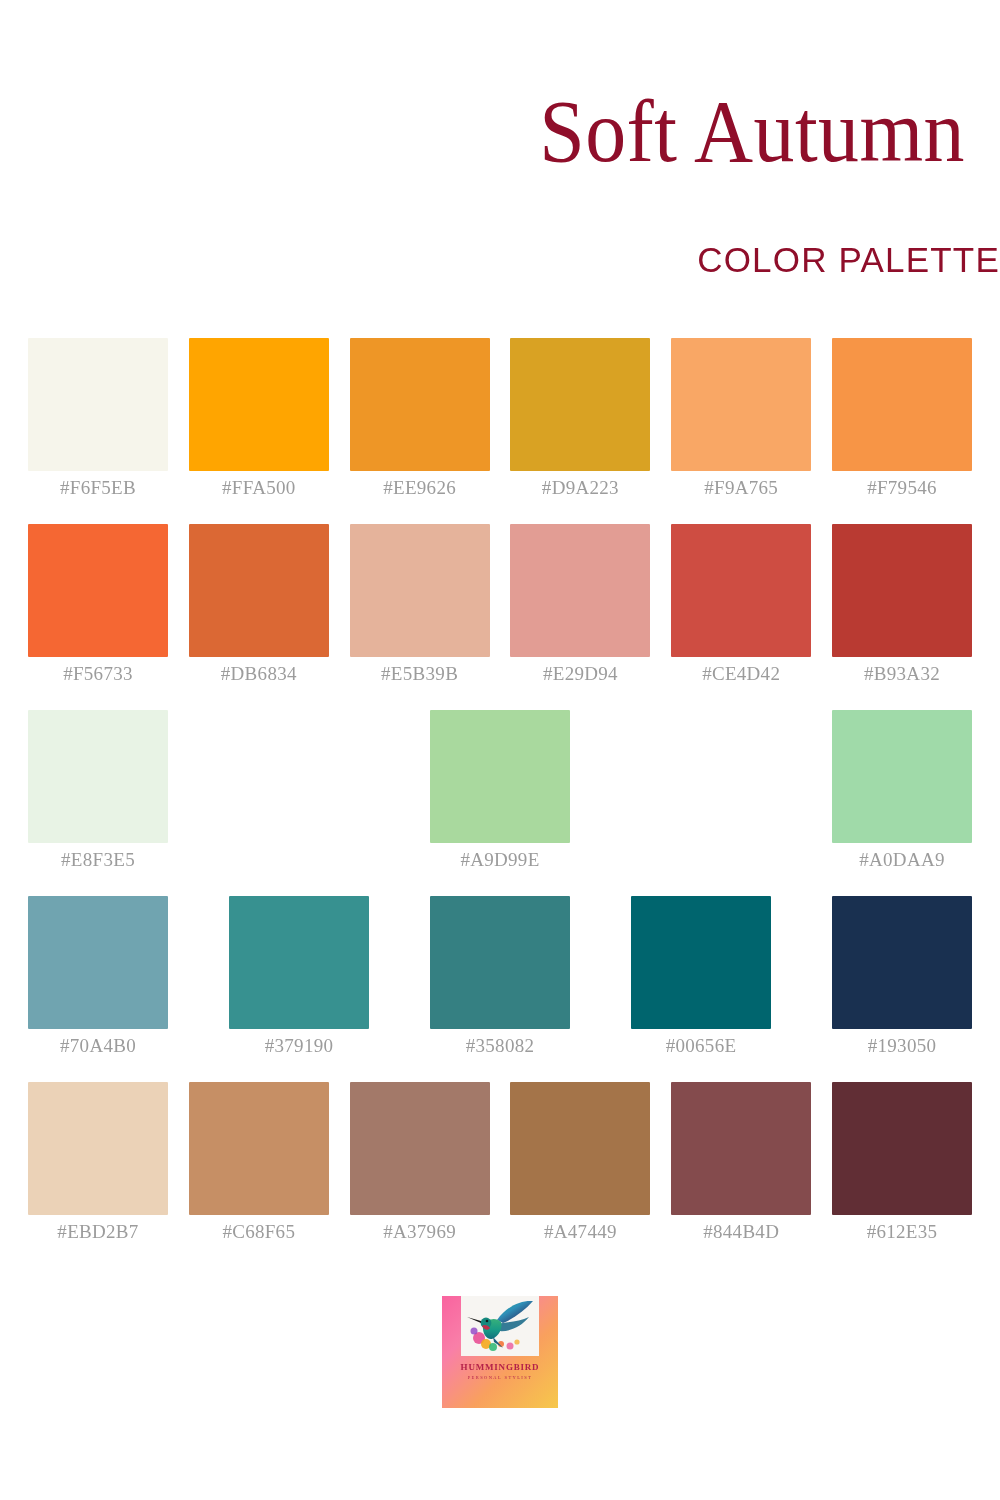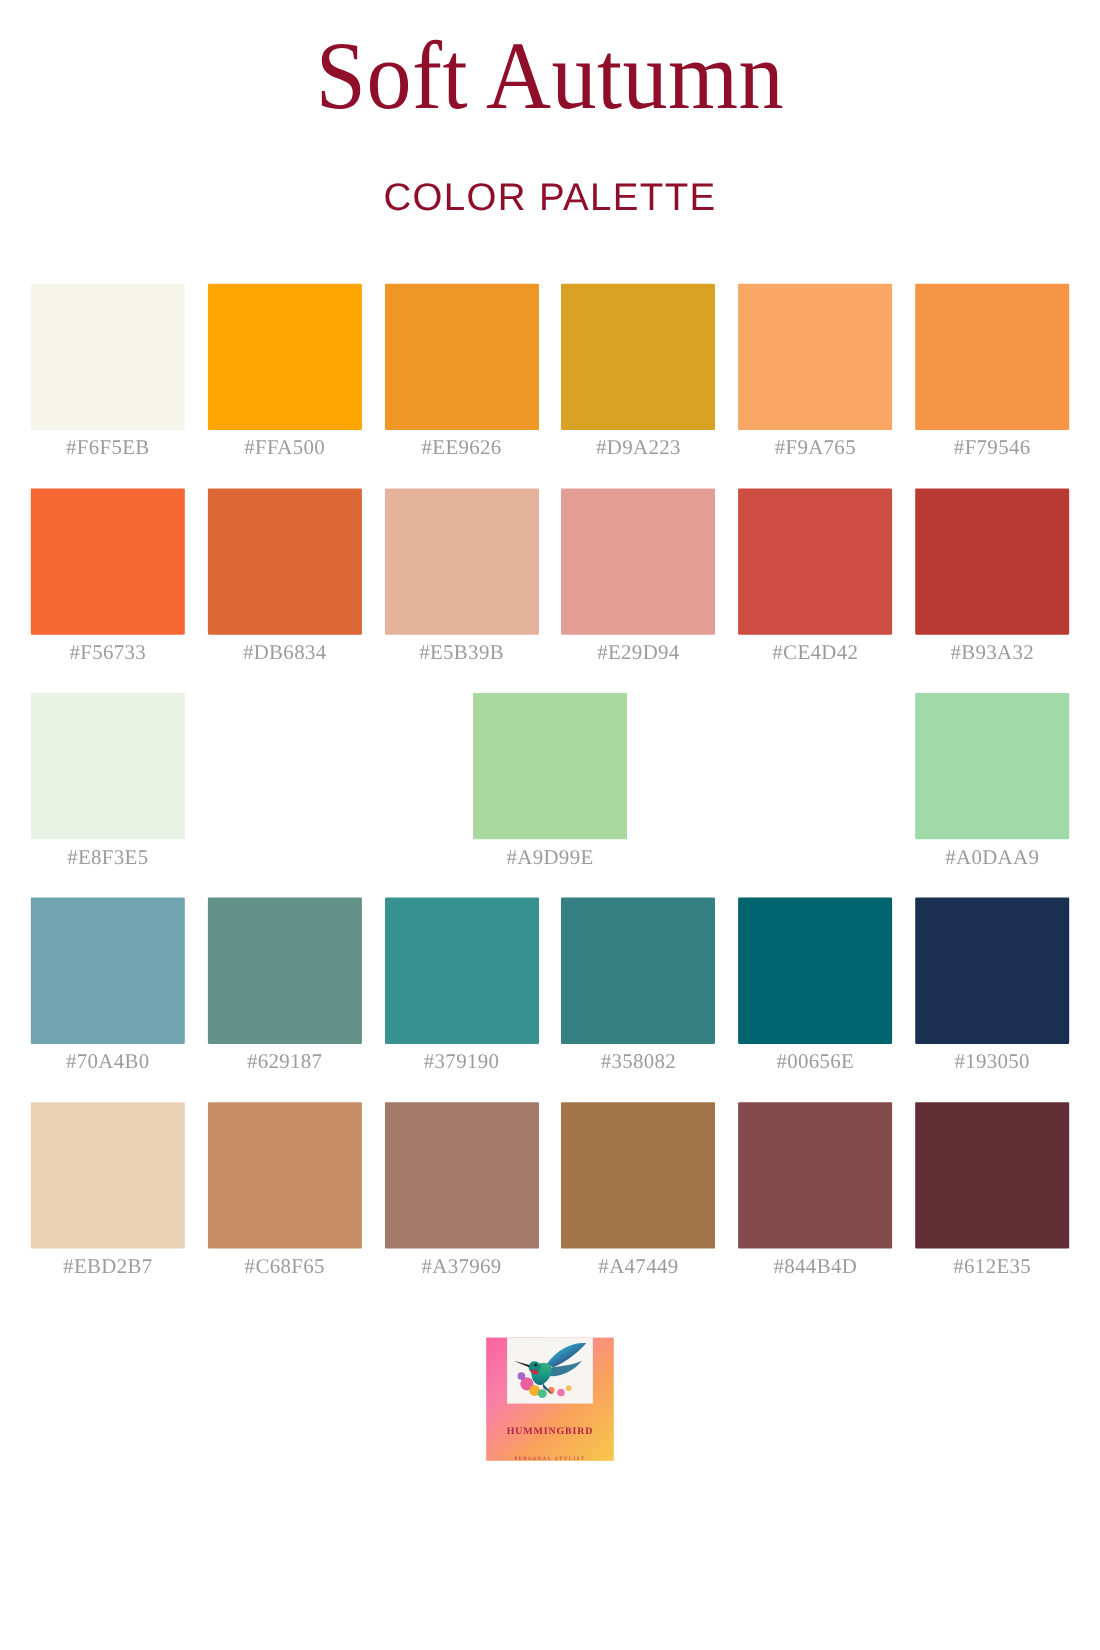--- a/index.html
+++ b/index.html
@@ -21,36 +21,36 @@
     height: 1500px;
     display: flex;
     flex-direction: column;
     align-items: center;
     background: #FFFFFF;
   }
 
   
   .header {
     width: 100%;
-    text-align: center;
-    padding-top: 26px;
+    text-align: right;
+    padding-top: 88px;
   }
 
   .title {
     font-family: "Liberation Serif", serif;
     font-size: 88px;
     line-height: 1.0;
     letter-spacing: 0.5px;
     color: #8F0E2A;
     font-weight: 400;
     transform: scaleX(0.93);
   }
 
   .subtitle {
-    margin-top: 46px;
+    margin-top: 64px;
     font-family: "Liberation Sans", sans-serif;
     font-size: 35px;
     letter-spacing: 1.2px;
     color: #8F0E2A;
     font-weight: 400;
   }
 
   
   .palette-grid {
     width: 944px;
@@ -99,21 +99,21 @@
     width: 100%;
   }
 
   .logo-card {
     width: 116px;
     height: 112px;
     background: linear-gradient(135deg, #F9639F 0%, #F97FA8 28%, #F9A05E 62%, #F6C84B 100%);
     display: flex;
     flex-direction: column;
     align-items: center;
-    justify-content: space-between;
+    justify-content: flex-start;
     position: relative;
   }
 
   .logo-inner {
     width: 78px;
     height: 60px;
     background: #F7F5F2;
     display: flex;
     align-items: center;
     justify-content: center;
@@ -213,24 +213,20 @@
         </div>
         <div class="swatch-cell">
           <div class="swatch" style="background: rgb(160, 218, 169);"></div>
           <div class="swatch-label">#A0DAA9</div>
         </div>
       </div>
       <div class="palette-row">
         <div class="swatch-cell">
           <div class="swatch" style="background: rgb(112, 164, 176);"></div>
           <div class="swatch-label">#70A4B0</div>
-        </div>
-        <div class="swatch-cell">
-          <div class="swatch" style="background: rgb(98, 145, 135);"></div>
-          <div class="swatch-label">#629187</div>
         </div>
         <div class="swatch-cell">
           <div class="swatch" style="background: rgb(55, 145, 144);"></div>
           <div class="swatch-label">#379190</div>
         </div>
         <div class="swatch-cell">
           <div class="swatch" style="background: rgb(53, 128, 130);"></div>
           <div class="swatch-label">#358082</div>
         </div>
         <div class="swatch-cell">

